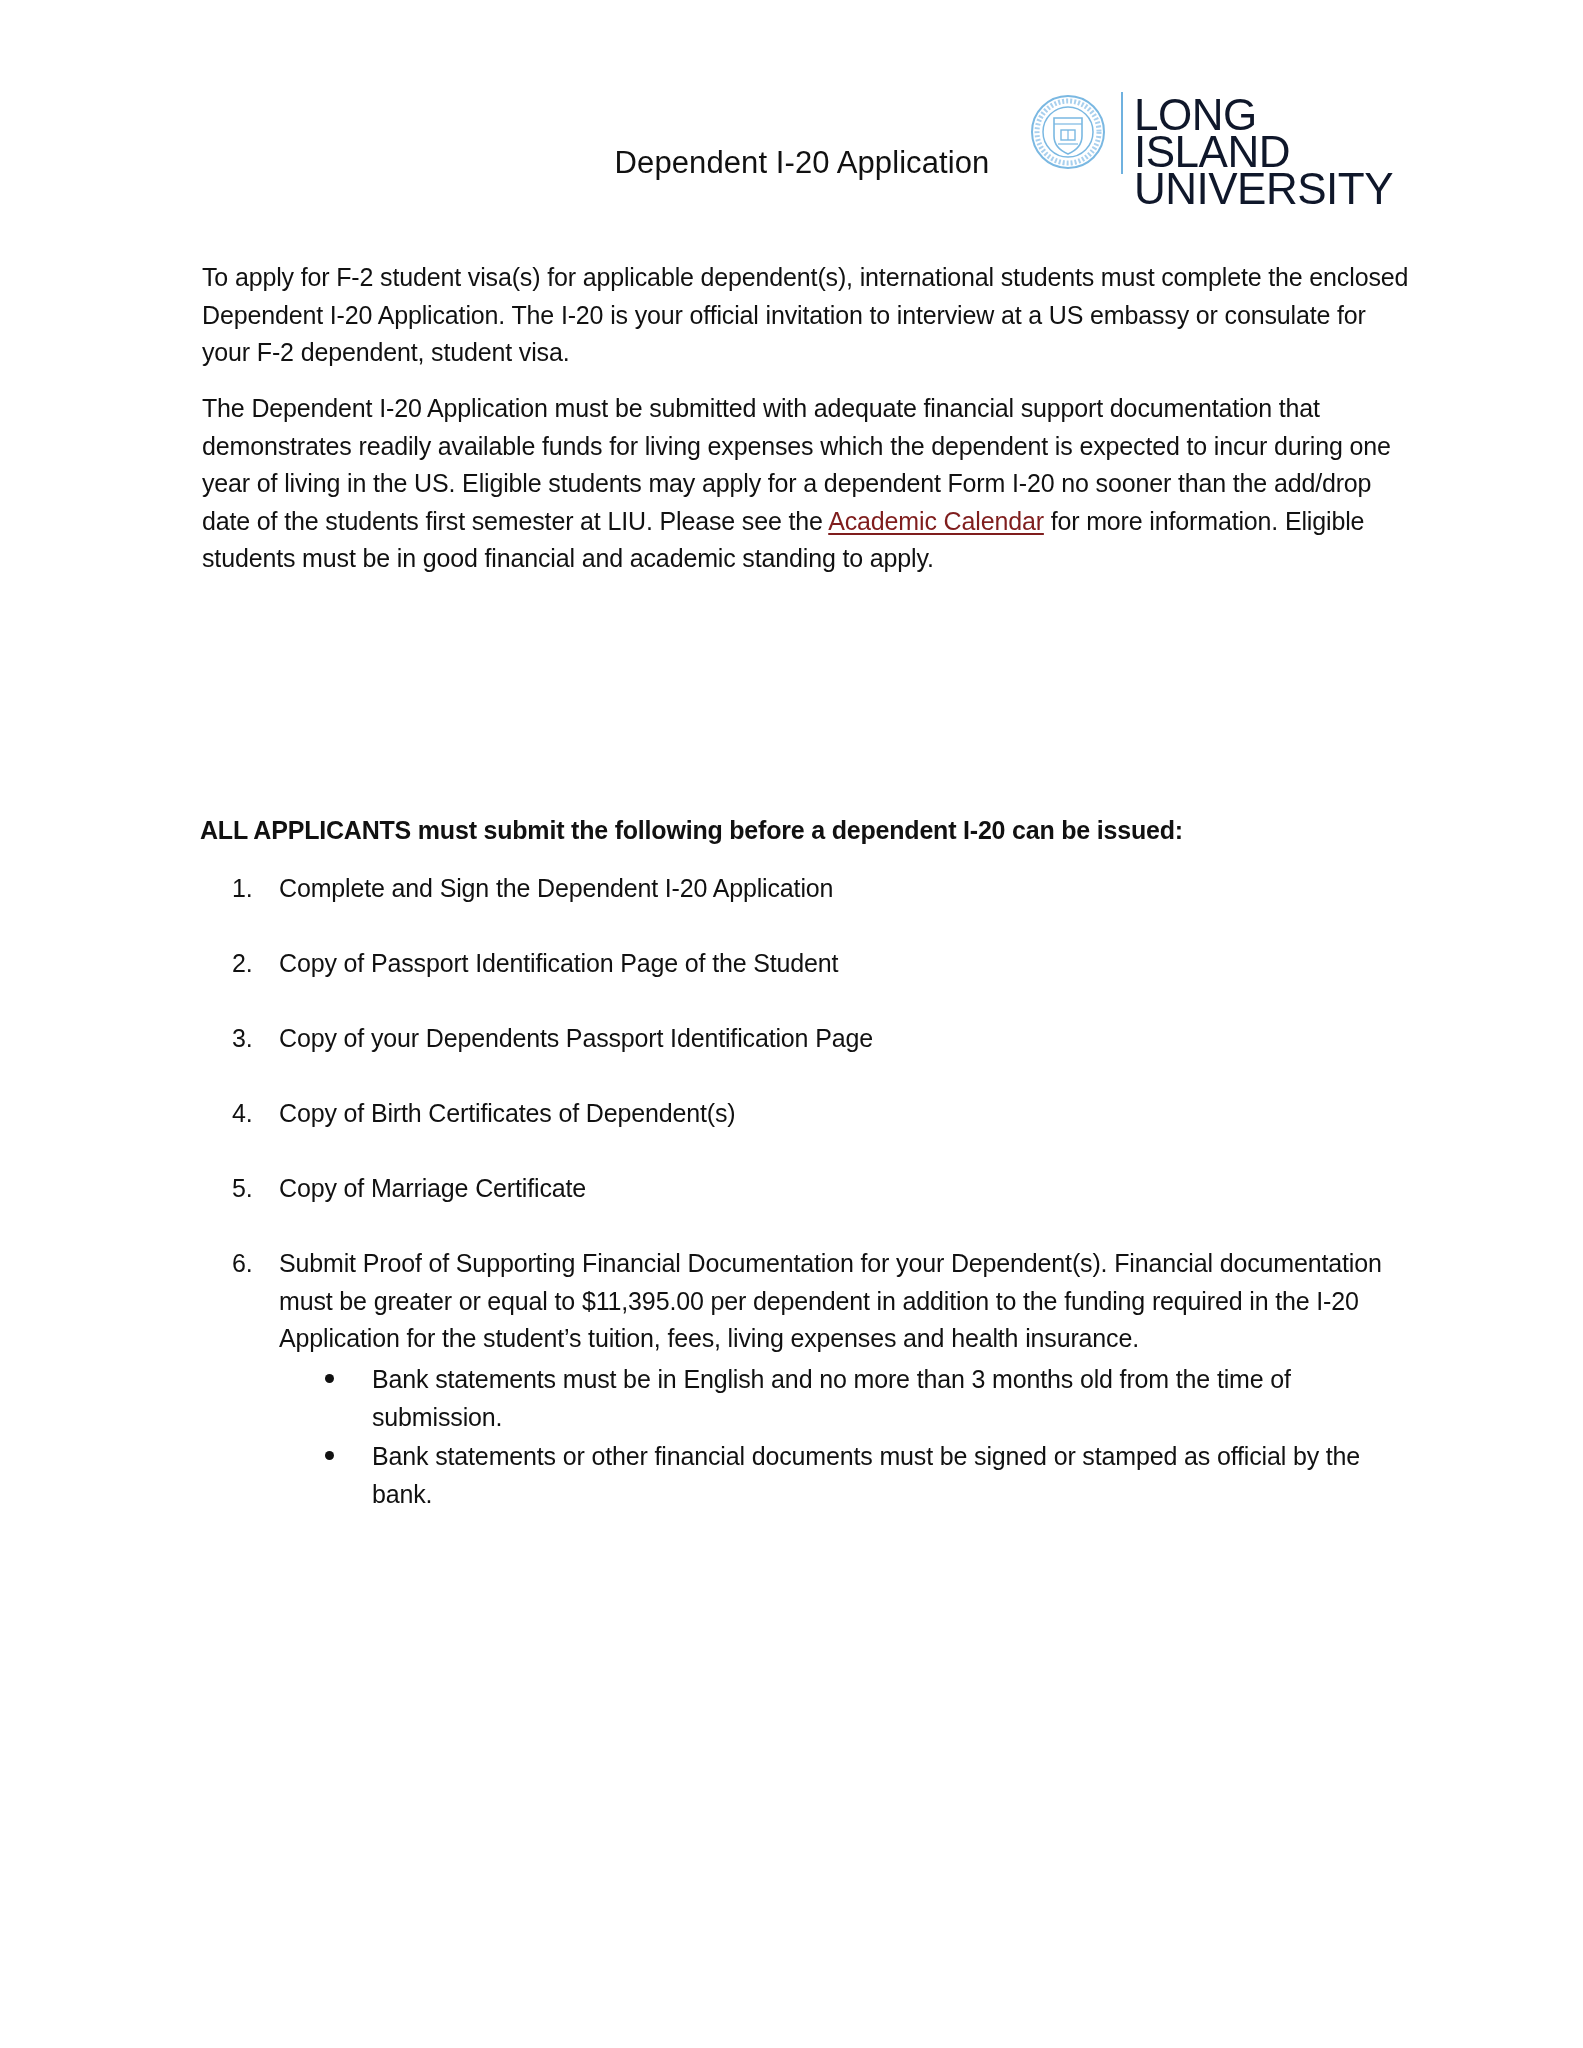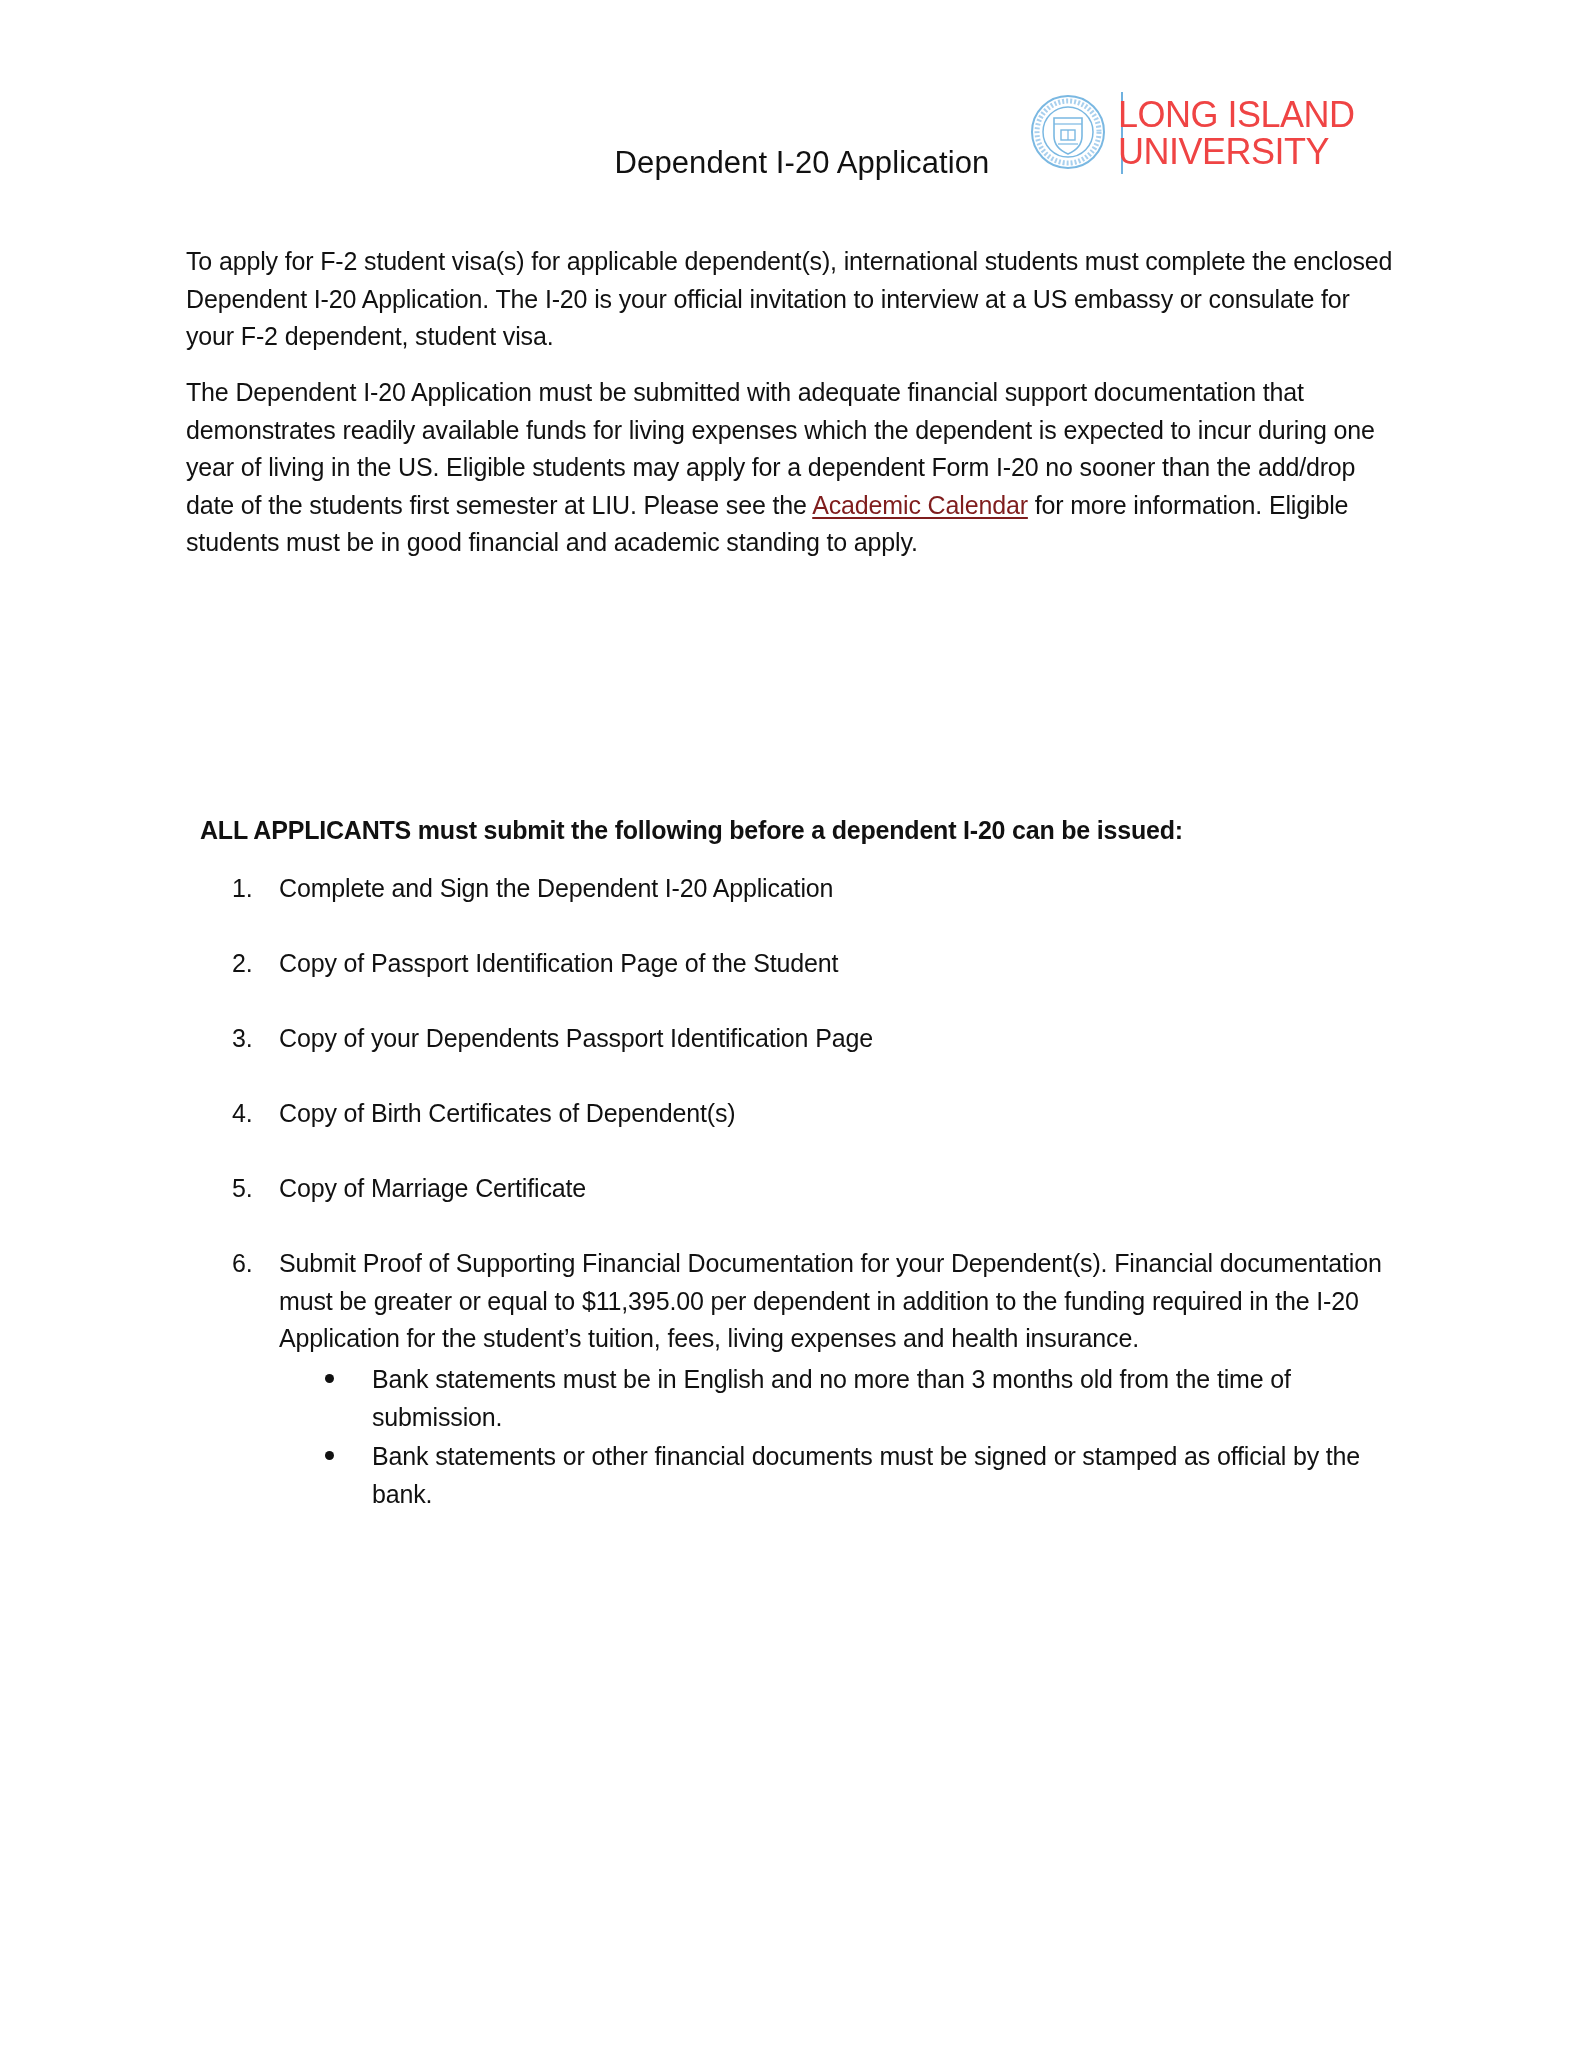--- a/index.html
+++ b/index.html
@@ -12,29 +12,29 @@
 
   
   .doc-title {
     position: absolute; left: 612px; top: 145px; width: 380px; text-align: center;
     font-size: 31px; letter-spacing: 0.1px;
   }
   .logo { position: absolute; left: 1030px; top: 92px; height: 82px; width: 380px; }
   .seal { position: absolute; left: 0; top: 2px; width: 76px; height: 76px; }
   .logo-divider { position: absolute; left: 91px; top: 0; width: 2px; height: 82px; background: #6fb1df; }
   .logo-text {
-    position: absolute; left: 88px; top: 4px; color: #ef4444;
-    font-size: 36px; line-height: 37px; letter-spacing: -0.5px; font-weight: normal;
+    position: absolute; left: 104px; top: 4px; color: #0f172a;
+    font-size: 44px; line-height: 37px; letter-spacing: -0.5px; font-weight: normal;
   }
 
   
   .body-text {
     position: absolute; left: 186px; width: 1215px;
     font-size: 25px; line-height: 37.5px; letter-spacing: -0.15px;
-    margin: 0;
+    margin: 16px;
   }
   .p1 { top: 243px; }
   .p2 { top: 374px; }
   .p3 { top: 620px; }
   .link { color: #7f1d1d; text-decoration: underline; text-underline-offset: 3px; cursor: pointer; }
 
   .req-heading {
     position: absolute; left: 200px; top: 812px; width: 1215px;
     font-size: 25px; font-weight: bold; line-height: 37.5px; letter-spacing: -0.2px;
   }

